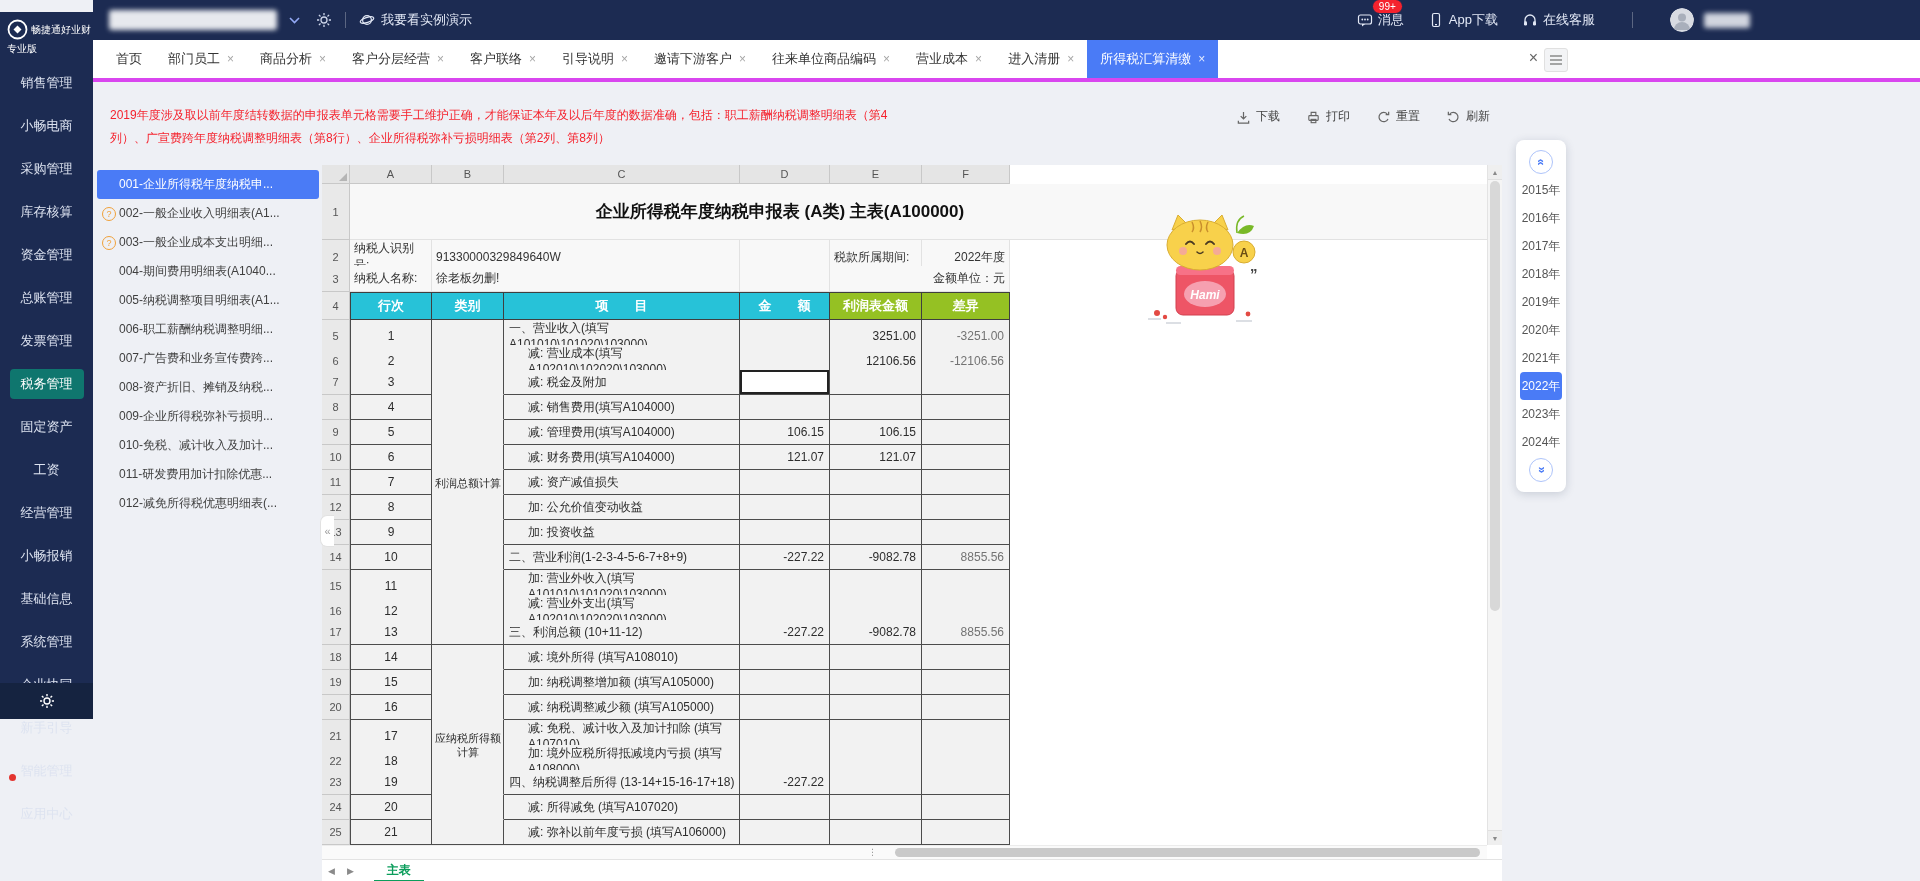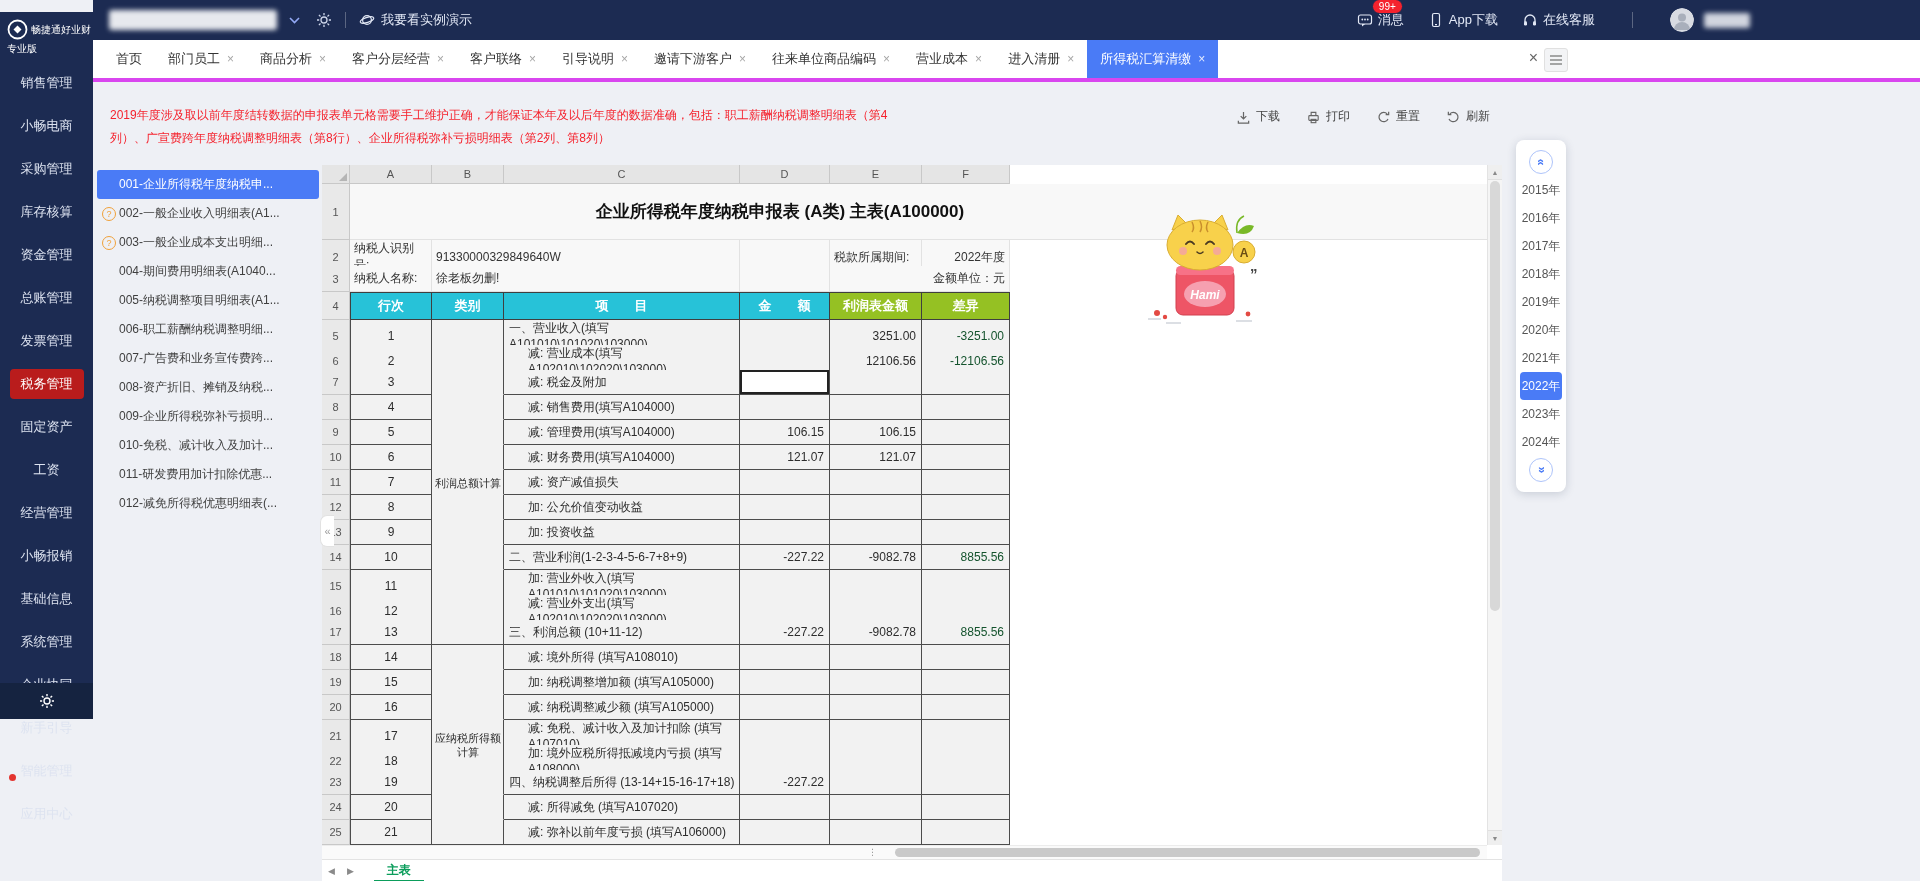--- a/index.html
+++ b/index.html
@@ -9,21 +9,21 @@
 
   
   .sidebar{position:absolute;left:0;top:12px;width:93px;height:707px;background:#1c2b52;z-index:7}
   .logo{position:absolute;left:0;top:0;width:93px;height:52px}
   .logo .logo-ic{position:absolute;left:7px;top:7px}
   .brand{position:absolute;left:31px;top:11px;font-size:10px;color:#fff;width:62px}
   .edition{position:absolute;left:7px;top:30px;font-size:10px;color:#fff}
   .side-menu{position:absolute;top:56px;left:0;width:93px;display:flex;flex-direction:column}
   .side-item{height:43px;display:flex;align-items:flex-start;justify-content:center;cursor:pointer;position:relative}
   .side-item .lbl{font-size:13px;color:#dde3f0;padding:6px 11px;border-radius:4px;white-space:nowrap}
-  .side-item.active .lbl{background:#b91c1c;color:#fff}
+  .side-item.active .lbl{background:#0f766e;color:#fff}
   .side-dot{position:absolute;left:9px;top:18px;width:7px;height:7px;border-radius:50%;background:#e3342f}
   .side-gear{position:absolute;bottom:0;left:0;width:93px;height:36px;background:#152340;display:flex;align-items:center;justify-content:center;color:#fff;cursor:pointer}
 
   
   .topbar{position:absolute;left:93px;top:0;right:0;height:40px;background:#1c2b52;display:flex;align-items:center;color:#dfe5f2}
   .org-select{display:flex;align-items:center;margin-left:16px;cursor:pointer}
   .org-blur{width:168px;height:20px;background:rgba(246,247,250,.93);border-radius:3px;filter:blur(2.5px)}
   .org-select .chev-ic{margin-left:12px}
   .tb-gear{margin-left:16px;cursor:pointer;display:flex;color:#cdd6ea}
   .tb-divider{width:1px;height:16px;background:rgba(255,255,255,.28);margin:0 13px}
@@ -76,21 +76,21 @@
   .fh.first{border-left:1px solid #3f3f3f}
   .cyan{background:#27c2d8}.green{background:#95c123}
   .drow{height:25px}
   .cell{background:#f2f2f2;border-right:1px solid #4c4c4c;border-bottom:1px solid #4c4c4c;font-size:12px;color:#2d2d2d;display:flex;align-items:center;box-sizing:border-box;cursor:cell}
   .c-line{justify-content:center;border-left:1px solid #4c4c4c}
   .c-cat{border-bottom-color:transparent}
   .c-cat.cat-end{border-bottom-color:#4c4c4c}
   .c-item{padding-left:5px}
   .c-item.ind{padding-left:24px}
   .c-amt,.c-prof,.c-diff{justify-content:flex-end;padding-right:5px}
-  .c-diff{color:#14532d}
+  .c-diff{color:#737373}
   .c-fill{background:#fff;border:none;cursor:default}
   .sel{background:#fff;box-shadow:inset 0 0 0 2px #222}
   .catlab{position:absolute;left:111px;width:70px;display:flex;align-items:center;justify-content:center;text-align:center;font-size:11px;line-height:14px;color:#2d2d2d;pointer-events:none}
   #cat1{top:155px;height:325px}
   #cat2{top:480px;height:200px}
   .mascot{position:absolute;left:818px;top:48px;pointer-events:none}
 
   .vscroll{position:absolute;right:0;top:0;width:15px;height:680px;background:#f5f5f5;border-left:1px solid #e3e3e3;box-sizing:border-box}
   .varrow{height:14px;display:flex;align-items:center;justify-content:center;font-size:7px;color:#8a8a8a;background:#efefef;border-bottom:1px solid #e0e0e0;cursor:pointer}
   .varrow.down{position:absolute;bottom:0;left:0;right:0;border-top:1px solid #e0e0e0;border-bottom:none}

